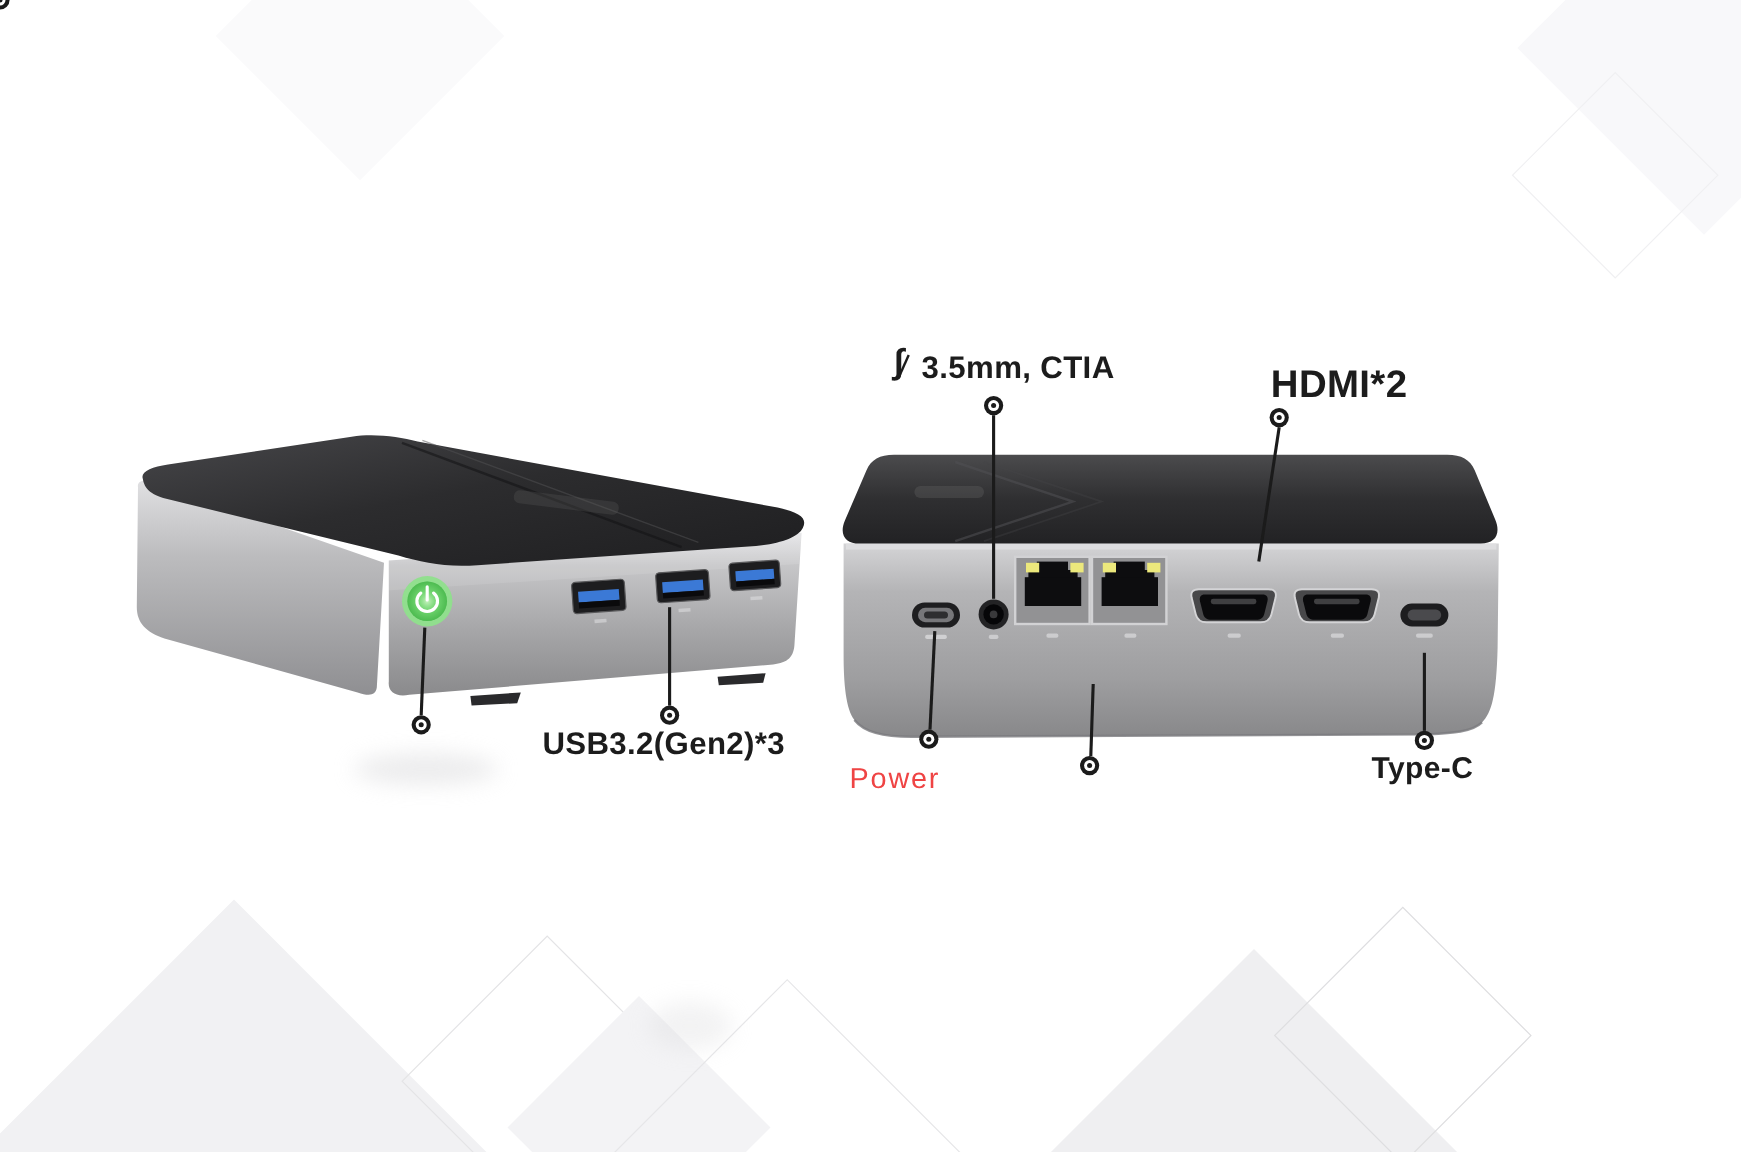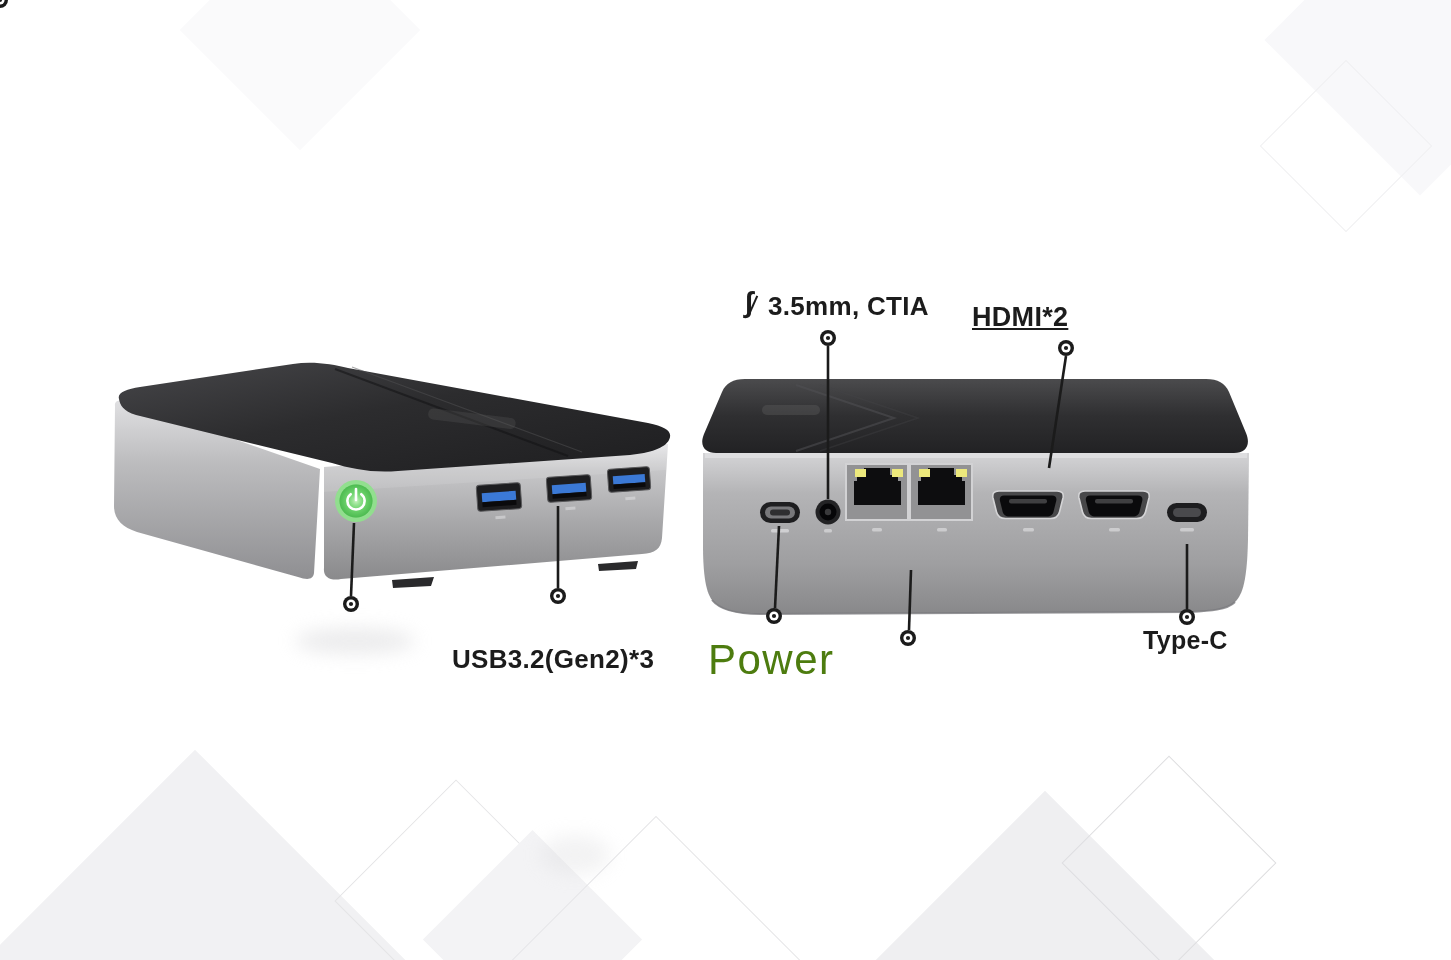--- a/index.html
+++ b/index.html
@@ -14,23 +14,23 @@
   
   .smudge{position:absolute;background:#dcdcde;border-radius:50%;filter:blur(9px);opacity:.55;z-index:0;}
   
   .art{position:absolute;left:0;top:0;z-index:1;}
   
   .callout-label{
     position:absolute;z-index:2;color:#1c1c1c;font-weight:700;
     letter-spacing:.3px;white-space:nowrap;line-height:1.1;
   }
   .lbl-audio{left:745px;top:291px;font-size:26px;display:flex;align-items:center;gap:7px;}
-  .lbl-hdmi{left:972px;top:303px;font-size:27px;text-decoration:underline;}
-  .lbl-usb{left:452px;top:605px;font-size:26px;margin-top:40px;}
-  .lbl-power{left:708px;top:637px;font-size:42px;font-weight:500;color:#4d7c0f;letter-spacing:1.5px;}
+  .lbl-hdmi{left:1059px;top:303px;font-size:32px;}
+  .lbl-usb{left:452px;top:605px;font-size:26px;}
+  .lbl-power{left:708px;top:637px;font-size:24px;font-weight:500;color:#ef4444;letter-spacing:1.5px;}
   .lbl-lan{left:818px;top:650px;font-size:25px;}
   .lbl-typec{left:1143px;top:627px;font-size:25px;}
   
   .jack-icon{position:relative;display:inline-block;width:16px;height:30px;}
   .jack-icon .glyph{position:absolute;left:0;top:-4px;font-size:29px;font-weight:700;}
   .jack-icon .slash{position:absolute;left:7px;top:4px;width:2px;height:21px;background:#1c1c1c;transform:rotate(24deg);}
 </style>
 </head>
 <body>
 

